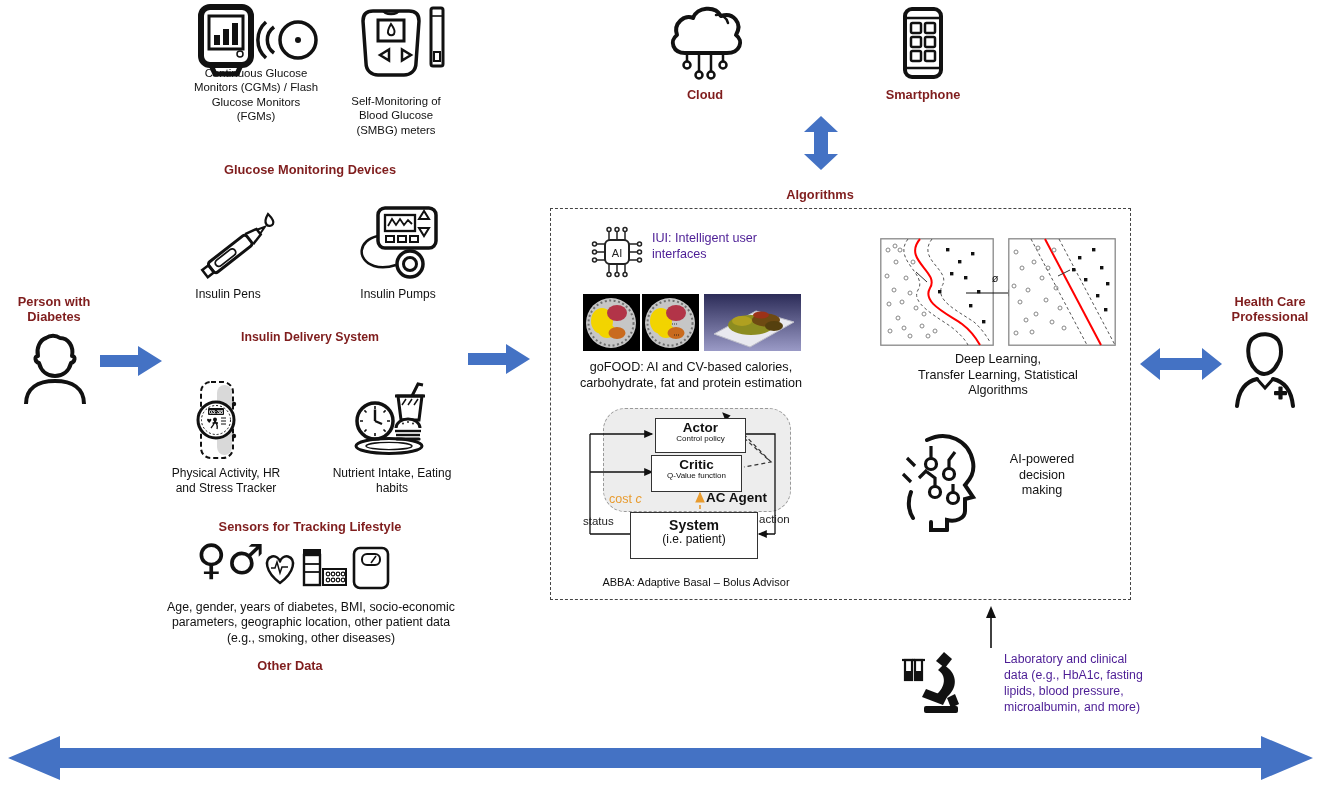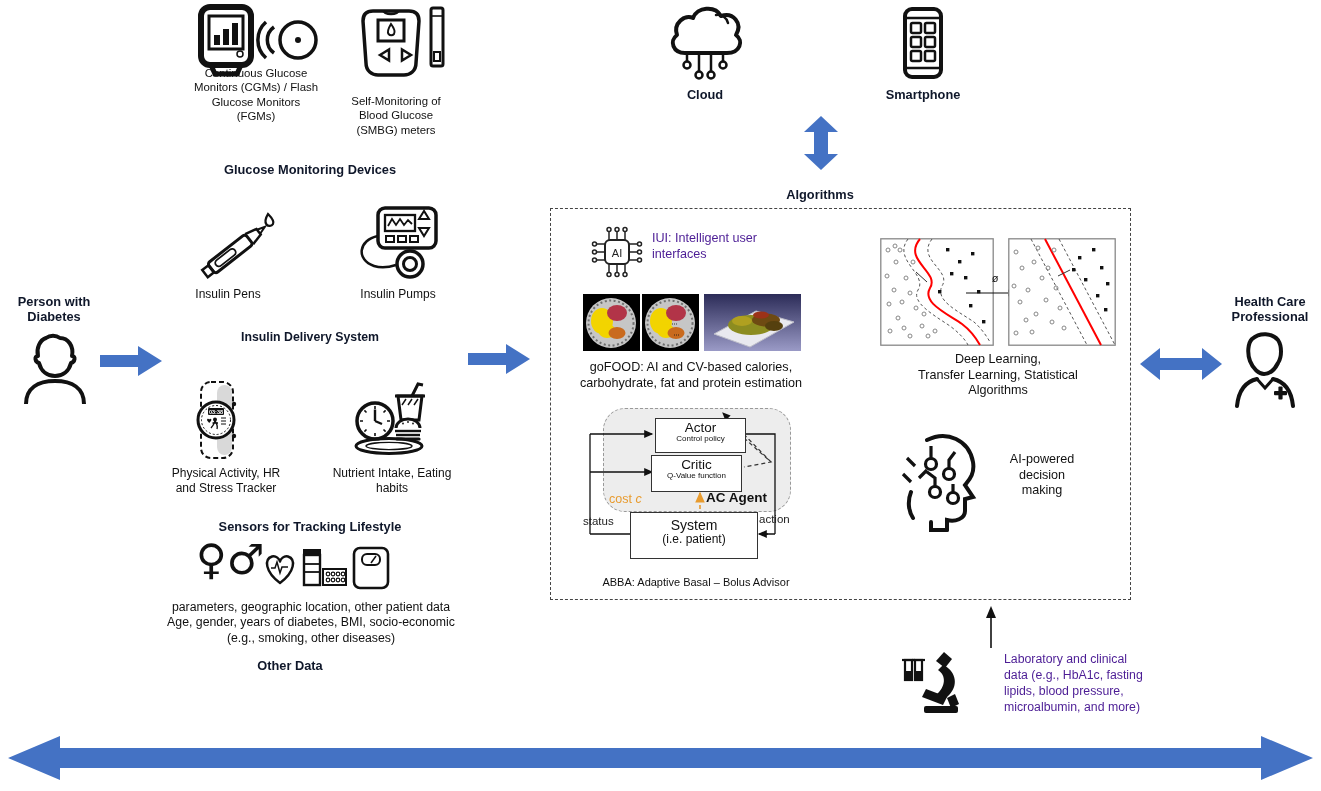--- a/index.html
+++ b/index.html
@@ -1,28 +1,28 @@
 <!DOCTYPE html>
 <html><head>
 <meta charset="utf-8">
 <style>
   html,body{margin:0;padding:0;background:#fff;}
   #canvas{position:relative;width:1321px;height:791px;background:#fff;overflow:hidden;
           font-family:"Liberation Sans",sans-serif;color:#111;}
   .abs{position:absolute;}
   .lbl{font-size:12px;line-height:1.25;text-align:center;color:#111;}
   .lbl-l{font-size:12.3px;line-height:1.3;text-align:left;color:#4c1d95;}
-  .hd{font-weight:bold;font-size:12.8px;text-align:center;color:#0f172a;}
+  .hd{font-weight:bold;font-size:12.8px;text-align:center;color:#7f1d1d;}
   .small-lbl{font-size:11.4px;}
   svg{display:block;}
   .foodimg{background:#000;}
   .dashedbox{border:1.6px dashed #444;}
   .acbox{background:#ededed;border:1.3px dashed #999;border-radius:22px;}
   .wbox{background:#fff;border:1.4px solid #333;text-align:center;}
-  .wbox .t1{font-weight:normal;font-size:13.5px;line-height:1.05;margin-top:2px;}
+  .wbox .t1{font-weight:bold;font-size:13.5px;line-height:1.05;margin-top:2px;}
   .wbox .t2{font-weight:normal;font-size:8px;line-height:1.1;}
   .sysbox .t1{font-size:14px;margin-top:5px;}
   .sysbox .t2{font-size:12px;}
   .arrowtxt{color:#fff;font-weight:bold;font-size:13.5px;text-align:center;}
   .orange{color:#E89B2E;font-size:12.5px;}
   .io-lbl{font-size:11.5px;color:#222;}
 </style>
 </head>
 <body>
 
@@ -205,22 +205,22 @@
       <circle cx="33" cy="32" r="1.8" fill="none" stroke="#111" stroke-width="1.2"></circle>
       <circle cx="38" cy="32" r="1.8" fill="none" stroke="#111" stroke-width="1.2"></circle>
       <circle cx="43" cy="32" r="1.8" fill="none" stroke="#111" stroke-width="1.2"></circle>
   </svg>
   <svg class="abs" style="left:352px;top:546px;" width="38" height="44" viewBox="0 0 38 44">
     <rect x="2" y="2" width="34" height="40" rx="6" fill="none" stroke="#111" stroke-width="2.6"></rect>
     <rect x="10" y="8" width="18" height="11" rx="5" fill="none" stroke="#111" stroke-width="2"></rect>
     <line x1="19" y1="17" x2="24" y2="10" stroke="#111" stroke-width="1.5"></line>
   </svg>
   <div class="abs lbl" style="left:150px;top:600px;width:322px;font-size:12.3px;">
+    <div>Age, gender, years of diabetes, BMI, socio-economic</div>
     <div>parameters, geographic location, other patient data</div>
-    <div>Age, gender, years of diabetes, BMI, socio-economic</div>
     <div>(e.g., smoking, other diseases)</div>
   </div>
   <div class="abs hd" style="left:190px;top:658px;width:200px;">Other Data</div>
 
   <svg class="abs" style="left:468px;top:344px;" width="62" height="30" viewBox="0 0 62 30">
     <polygon points="0,9 38,9 38,0 62,15 38,30 38,21 0,21" fill="#4472C4"></polygon>
   </svg>
 
   <div class="abs dashedbox" style="left:550px;top:208px;width:579px;height:390px;"></div>
 

